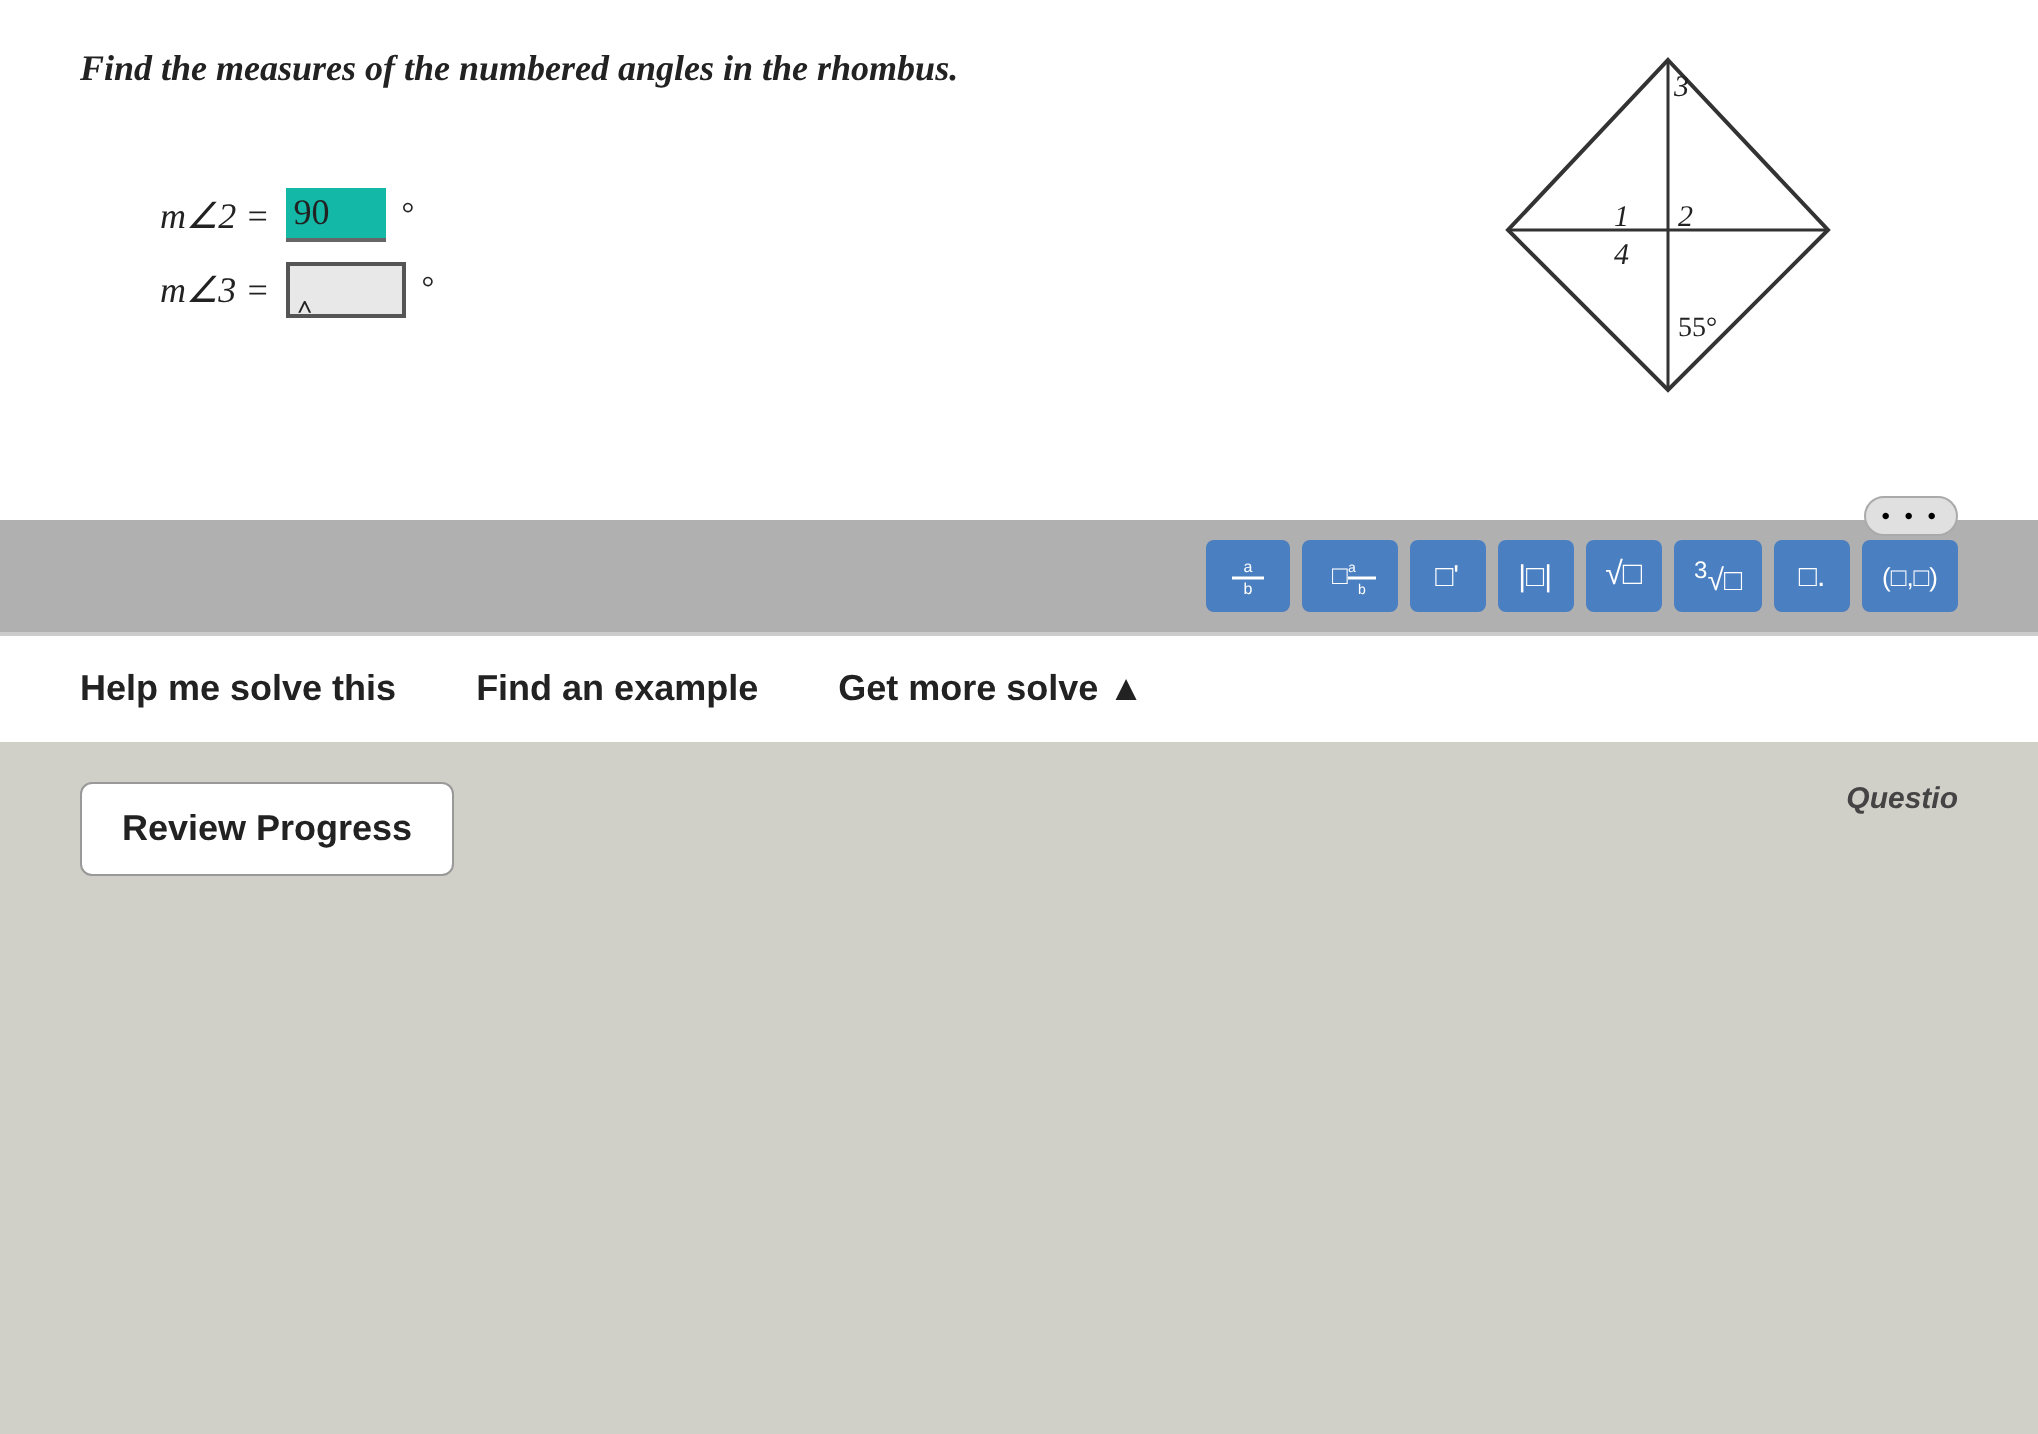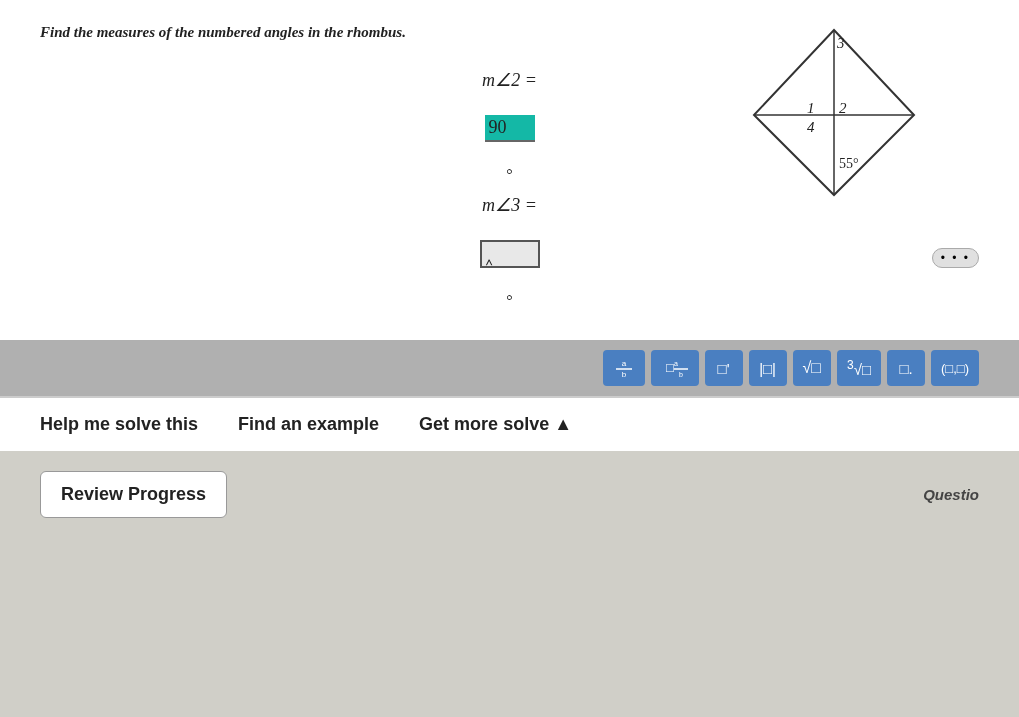--- a/index.html
+++ b/index.html
@@ -25,25 +25,25 @@
       background: #ffffff;
       width: 100%;
       min-height: 260px;
       padding: 24px 40px 20px 40px;
       position: relative;
       display: flex;
       flex-direction: column;
     }
 
     .question-text {
-      font-size: 15px;
+      font-size: 18px;
       font-weight: bold;
       font-style: italic;
       color: #222;
-      margin-bottom: 8px;
+      margin-bottom: 29px;
       font-family: 'Times New Roman', serif;
     }
 
     
     .rhombus-container {
       position: absolute;
       top: 20px;
       right: 80px;
       width: 200px;
       height: 200px;
@@ -54,23 +54,22 @@
       background: #ffffff;
       padding: 20px 40px 0px 40px;
     }
 
     .answer-row {
       font-size: 18px;
       color: #222;
       margin-bottom: 10px;
       display: flex;
       align-items: center;
-      gap: 24px;
+      gap: 8px;
       font-family: 'Times New Roman', serif;
-      flex-direction: column;
     }
 
     .answer-row .eq-label {
       font-style: italic;
     }
 
     .answer-value {
       background: #14b8a6;
       border-bottom: 2px solid #666;
       min-width: 50px;
@@ -136,21 +135,20 @@
       cursor: pointer;
       text-decoration: none;
       font-family: Arial, sans-serif;
     }
 
     
     .bottom-area {
       background: #d0cfc8;
       padding: 20px 40px;
       display: flex;
-      align-items: center;
       justify-content: space-between;
     }
 
     .review-progress-btn {
       background: #ffffff;
       border: 1px solid #999;
       border-radius: 6px;
       padding: 12px 20px;
       font-size: 18px;
       font-weight: bold;

